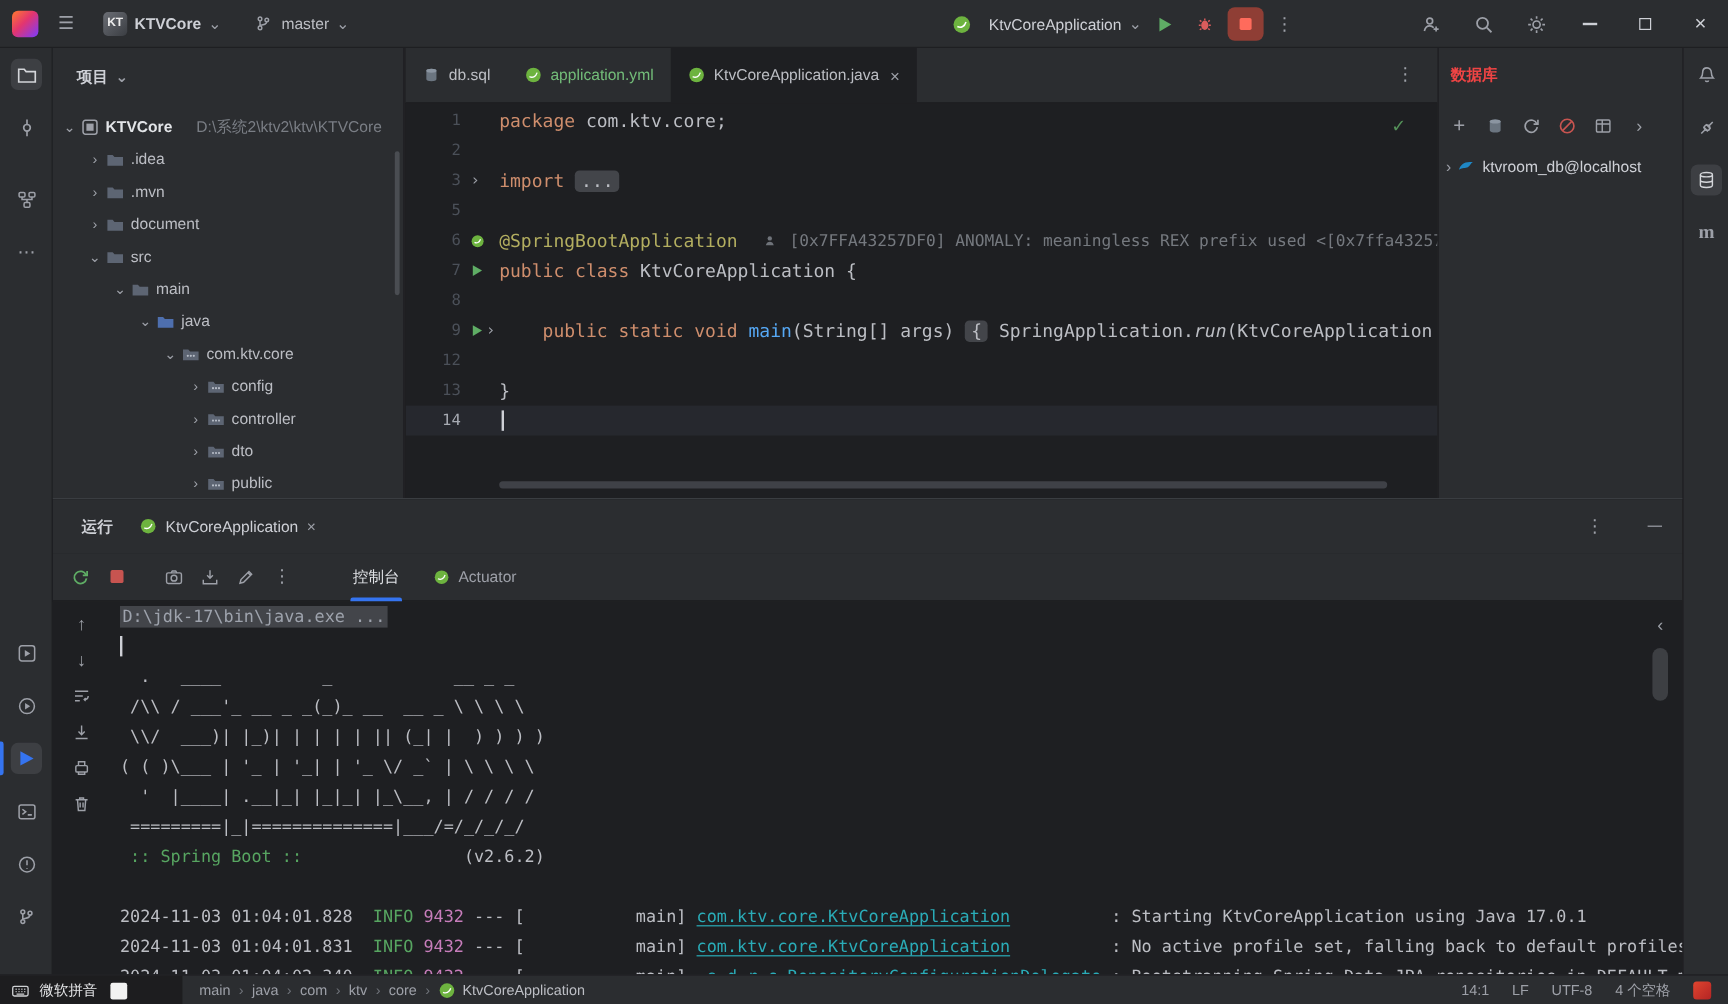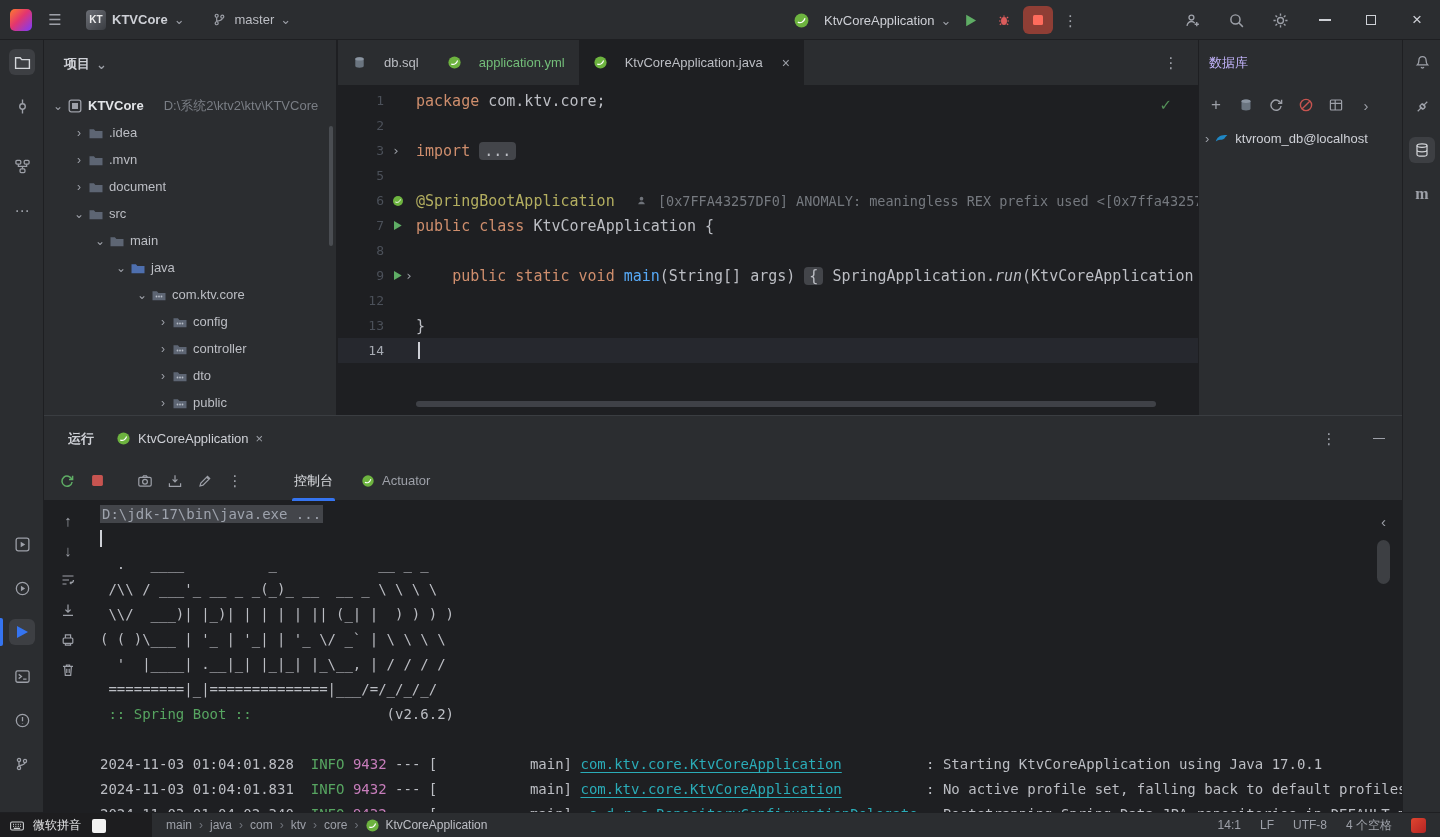--- a/index.html
+++ b/index.html
@@ -40,21 +40,21 @@
   #project .hdr{height:48px;display:flex;align-items:center;padding-left:20px;gap:6px;color:#ced0d6;font-weight:bold}
   .tree-row{height:27px;display:flex;align-items:center;white-space:nowrap;overflow:hidden;font-size:13px;color:#bcbec4}
   .tree-row .tchev{width:16px;text-align:center;color:#9da0a8;font-size:12px;flex:0 0 auto}
   .tree-row .ticn{margin:0 5px 0 1px;flex:0 0 auto}
   .tree-root-name{font-weight:bold;color:#e3e5e8}
   .tree-path{color:#7a7e85;margin-left:20px;overflow:hidden;text-overflow:clip}
   #project .vscroll{position:absolute;right:3px;top:86px;width:4px;height:120px;background:#4a4d52;border-radius:2px}
 
   
   #tabstrip{top:40px;left:338px;width:860px;height:46px;background:#2b2d30;border-bottom:1px solid #1e1f22;display:flex;align-items:stretch}
-  .etab{display:flex;align-items:center;gap:17px;padding:0 14px;color:#bcbec4;font-size:13px;position:relative}
+  .etab{display:flex;align-items:center;gap:7px;padding:0 14px;color:#bcbec4;font-size:13px;position:relative}
   .etab.active{background:#1e1f22}
   .etab .tclose{color:#9da0a8;font-size:14px;margin-left:2px}
   .etab.green-label .elabel{color:#73bd79}
   #tabstrip .strip-more{margin-left:auto;align-self:center;margin-right:14px}
   #editor{top:86px;left:338px;width:860px;height:329px;background:#1e1f22;overflow:hidden}
   .code-line{height:25px;display:flex;align-items:center;font-family:"DejaVu Sans Mono","Liberation Mono",monospace;font-size:15px;white-space:pre;position:relative}
   .code-line.caret-line{background:#26282e}
   .lnum{width:46px;text-align:right;color:#4b5059;font-size:13px;flex:0 0 auto}
   .caret-line .lnum{color:#a7abb3}
   .gslot{width:32px;display:flex;align-items:center;justify-content:flex-start;gap:2px;padding-left:8px;flex:0 0 auto}
@@ -62,21 +62,21 @@
   .kw{color:#cf8e6d}.pl{color:#bcbec4}.ann{color:#b3ae60}.mth{color:#56a8f5}
   .itl{color:#bcbec4;font-style:italic}
   .fold{background:#43454a;border-radius:4px;padding:0 5px;color:#bcbec4}
   .hint{color:#75797f;font-size:13.5px}
   .hicon{display:inline-flex;vertical-align:middle;margin:0 3px}
   #editor-check{position:absolute;right:26px;top:10px;color:#549159;font-size:15px;font-weight:bold}
   #editor-hscroll{position:absolute;left:78px;bottom:8px;width:740px;height:6px;background:#45484d;border-radius:3px;opacity:.85}
 
   
   #dbpanel{top:40px;left:1198px;width:204px;height:375px;background:#2b2d30;border-left:1px solid #1e1f22;overflow:hidden}
-  #dbpanel .hdr{height:46px;display:flex;align-items:center;padding-left:10px;color:#c4b5fd;font-weight:normal}
+  #dbpanel .hdr{height:46px;display:flex;align-items:center;padding-left:10px;color:#ef4444;font-weight:bold}
   #dbpanel .tools{height:38px;display:flex;align-items:center;gap:8px;padding-left:6px}
   .db-row{height:28px;display:flex;align-items:center;gap:4px;padding-left:6px;color:#ced0d6;white-space:nowrap}
 
   
   #stripe-right{top:40px;left:1402px;width:38px;height:772px;background:#2b2d30;border-left:1px solid #1e1f22}
   #stripe-right .slot{width:38px;height:44px;display:flex;align-items:center;justify-content:center}
   #stripe-right .slot.active .ico{background:#3d3f43}
   .maven-m{font-size:16px;font-weight:bold;color:#9da0a8;font-family:"Liberation Serif",serif}
 
   

